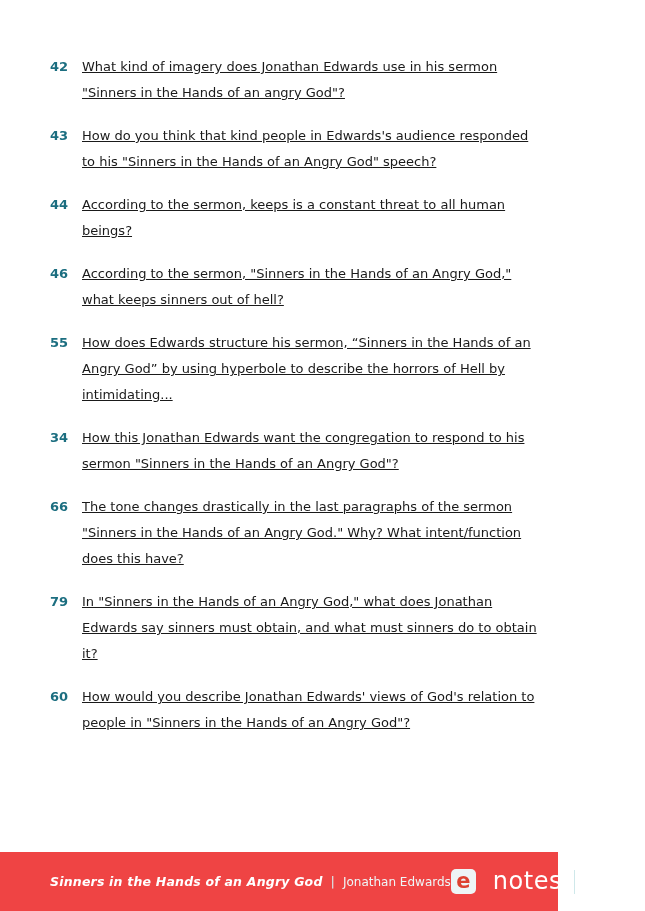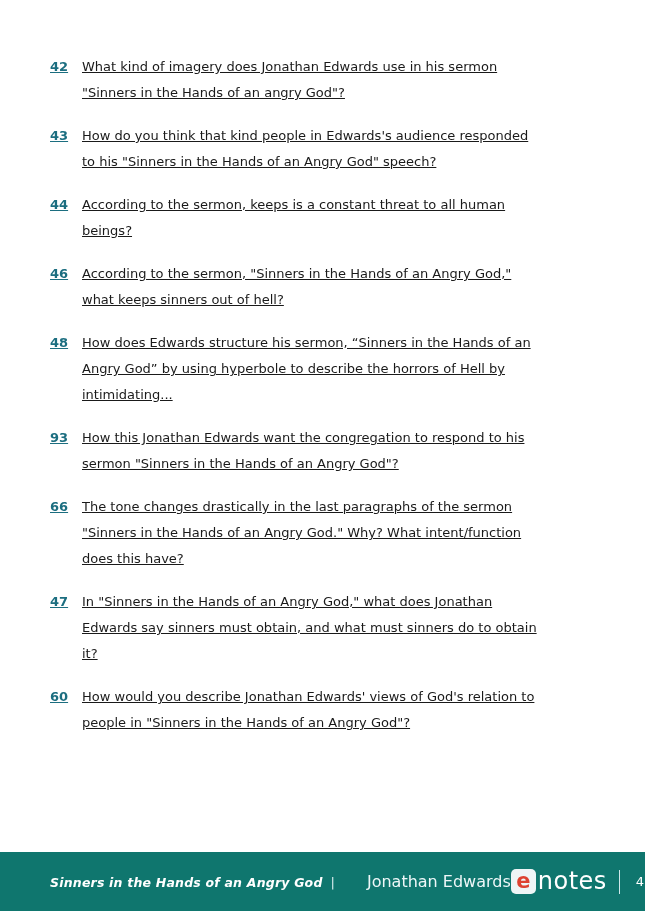--- a/index.html
+++ b/index.html
@@ -22,35 +22,34 @@
     font-size: 13px;
     line-height: 26px;
     color: #1a1a1a;
   }
   .q-num {
     flex: 0 0 auto;
     width: 21px;
     margin-right: 11px;
     font-weight: bold;
     color: #1c6e80;
-    text-decoration: underline;
     cursor: pointer;
   }
   .q-text {
     white-space: pre-wrap;
     width: 560px;
     text-decoration: underline;
   }
   .footer {
     position: absolute;
     left: 0;
     bottom: 0;
-    width: 645px;
+    width: 558px;
     height: 59px;
-    background: #0f766e;
+    background: #ef4444;
     display: flex;
     align-items: center;
     justify-content: space-between;
     padding: 0 38px 0 50px;
   }
   .footer-left {
     display: flex;
     align-items: baseline;
     color: #ffffff;
     white-space: nowrap;
@@ -61,23 +60,22 @@
     font-style: italic;
     letter-spacing: 0.2px;
   }
   .footer-sep {
     margin: 0 8px;
     font-size: 13px;
     color: #d8ecee;
     font-weight: normal;
   }
   .footer-author {
-    font-size: 16px;
+    font-size: 12px;
     color: #eef7f8;
-    margin-left: 24px;
   }
   .footer-right {
     display: flex;
     align-items: center;
   }
   .logo {
     display: flex;
     align-items: center;
   }
   .logo-e {
@@ -89,21 +87,21 @@
     font-size: 21px;
     font-weight: bold;
     line-height: 25px;
     text-align: center;
     display: inline-block;
   }
   .logo-notes {
     color: #ffffff;
     font-size: 24px;
     letter-spacing: 0.5px;
-    margin-left: 2px;
+    margin-left: 17px;
     line-height: 25px;
   }
   .page-divider {
     width: 1px;
     height: 24px;
     background: #cfe8ea;
     margin: 0 14px 0 12px;
   }
   .page-num {
     color: #ffffff;
@@ -132,38 +130,38 @@
         <a class="q-num">44</a>
         <div class="q-text">According to the sermon, keeps is a constant threat to all human
 beings?</div>
       </div>
       <div class="q-row">
         <a class="q-num">46</a>
         <div class="q-text">According to the sermon, "Sinners in the Hands of an Angry God,"
 what keeps sinners out of hell?</div>
       </div>
       <div class="q-row">
-        <a class="q-num">48</a>
+        <a class="q-num">55</a>
         <div class="q-text">How does Edwards structure his sermon, “Sinners in the Hands of an
 Angry God” by using hyperbole to describe the horrors of Hell by
 intimidating...</div>
       </div>
       <div class="q-row">
-        <a class="q-num">93</a>
+        <a class="q-num">34</a>
         <div class="q-text">How this Jonathan Edwards want the congregation to respond to his
 sermon "Sinners in the Hands of an Angry God"?</div>
       </div>
       <div class="q-row">
         <a class="q-num">66</a>
         <div class="q-text">The tone changes drastically in the last paragraphs of the sermon
 "Sinners in the Hands of an Angry God." Why? What intent/function
 does this have?</div>
       </div>
       <div class="q-row">
-        <a class="q-num">47</a>
+        <a class="q-num">79</a>
         <div class="q-text">In "Sinners in the Hands of an Angry God," what does Jonathan
 Edwards say sinners must obtain, and what must sinners do to obtain
 it?</div>
       </div>
       <div class="q-row">
         <a class="q-num">60</a>
         <div class="q-text">How would you describe Jonathan Edwards' views of God's relation to
 people in "Sinners in the Hands of an Angry God"?</div>
       </div>
     </main>

